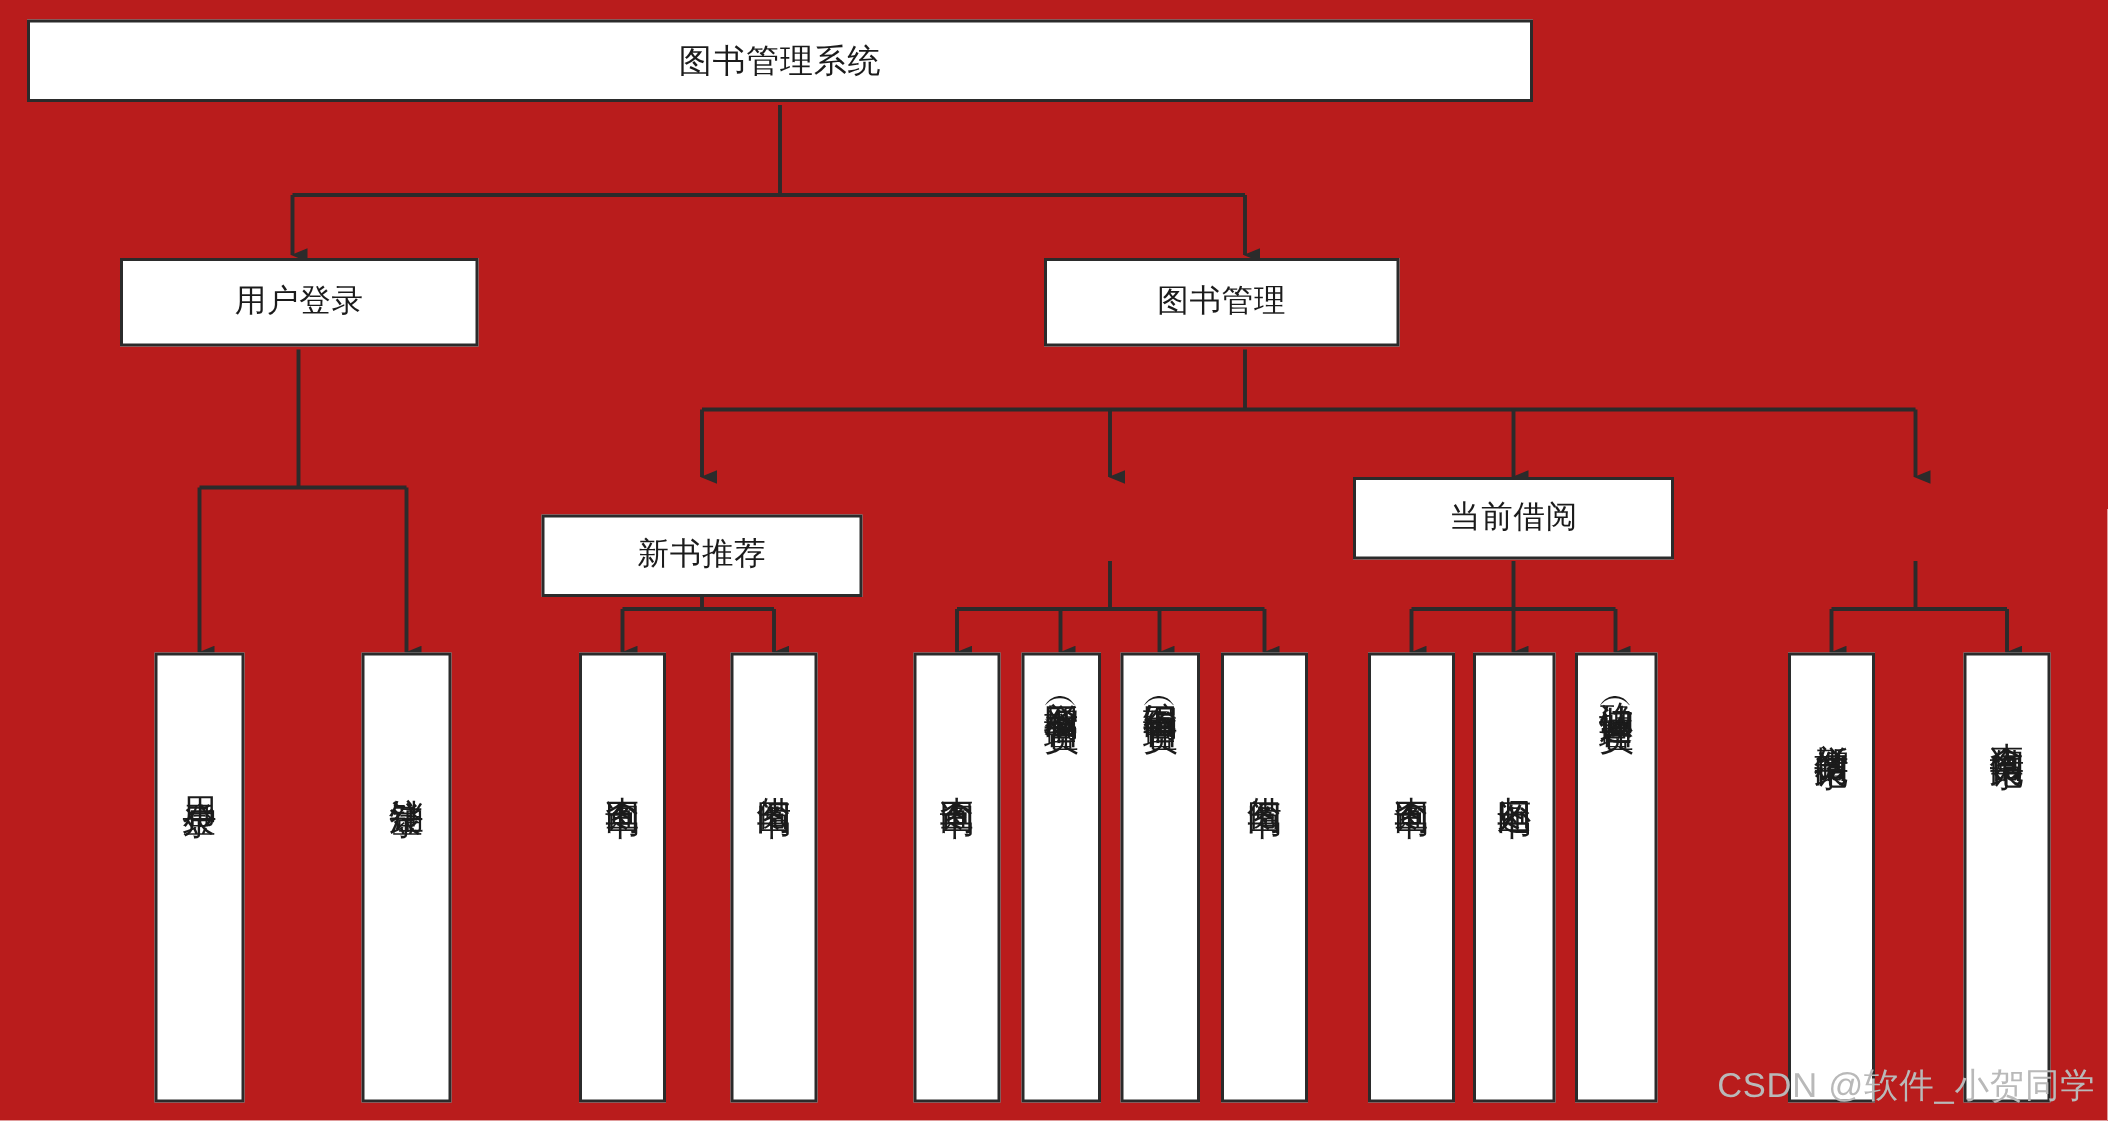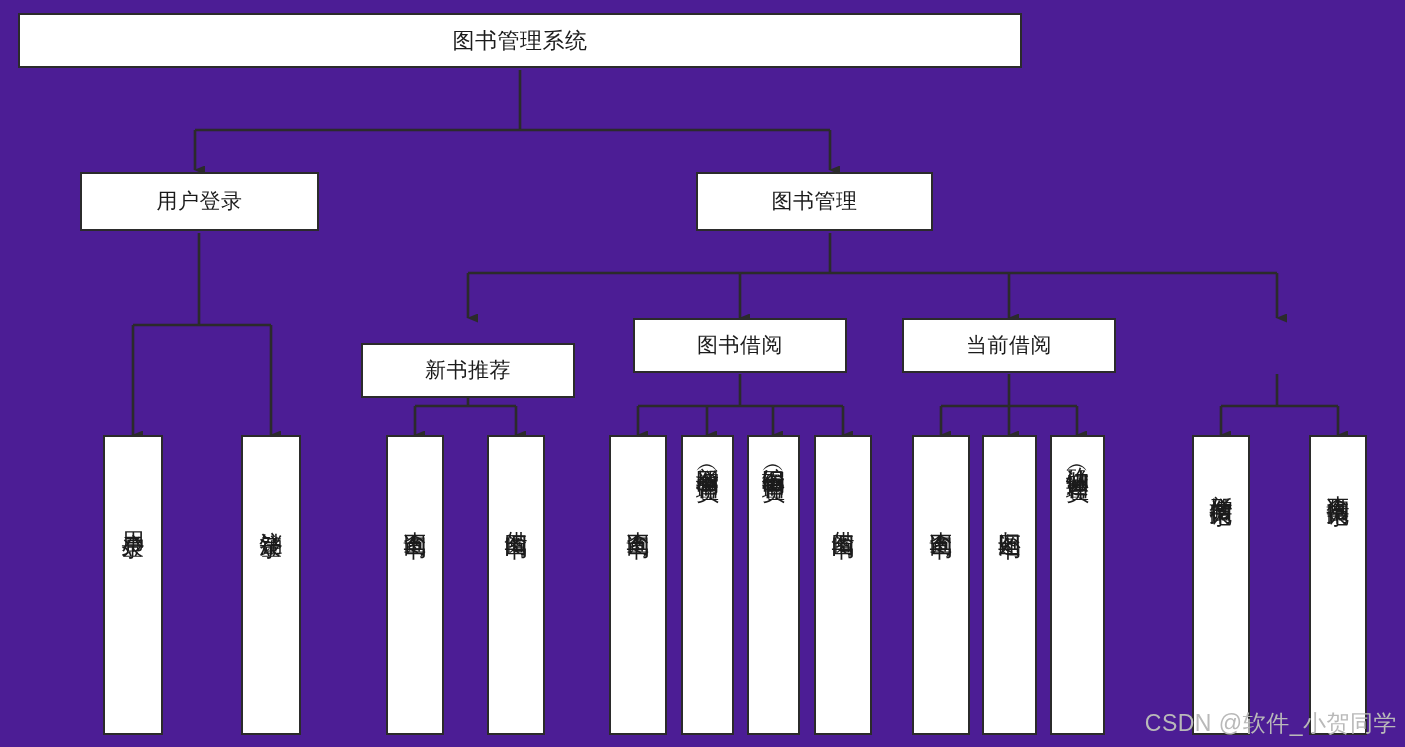--- a/index.html
+++ b/index.html
@@ -7,21 +7,21 @@
     padding: 0;
     background: #ffffff;
   }
   body {
     font-family: "Liberation Sans", "DejaVu Sans", sans-serif;
   }
   #diagram-root {
     position: relative;
     width: 1405px;
     height: 747px;
-    background: #4c1d95;
+    background: #b91c1c;
     overflow: hidden;
   }
   svg.connectors {
     position: absolute;
     left: 0;
     top: 0;
     width: 1405px;
     height: 747px;
     pointer-events: none;
   }
@@ -132,23 +132,20 @@
   <div class="node horizontal" style="left:80px; top:172px; width:239px; height:59px;">
     <span class="node-label">用户登录</span>
   </div>
   <div class="node horizontal" style="left:696px; top:172px; width:237px; height:59px;">
     <span class="node-label">图书管理</span>
   </div>
 
   <div class="node horizontal" style="left:361px; top:318px; width:214px; height:55px;margin-top:25px;">
     <span class="node-label">新书推荐</span>
   </div>
-  <div class="node horizontal" style="left:633px; top:318px; width:214px; height:55px;">
-    <span class="node-label">图书借阅</span>
-  </div>
   <div class="node horizontal" style="left:902px; top:318px; width:214px; height:55px;">
     <span class="node-label">当前借阅</span>
   </div>
 
   <div class="node vertical" style="left:103px; top:435px; width:60px; height:300px; padding-top:76px;">
     <span class="node-label">用户登录</span>
   </div>
   <div class="node vertical" style="left:241px; top:435px; width:60px; height:300px; padding-top:76px;">
     <span class="node-label">注销登录</span>
   </div>

